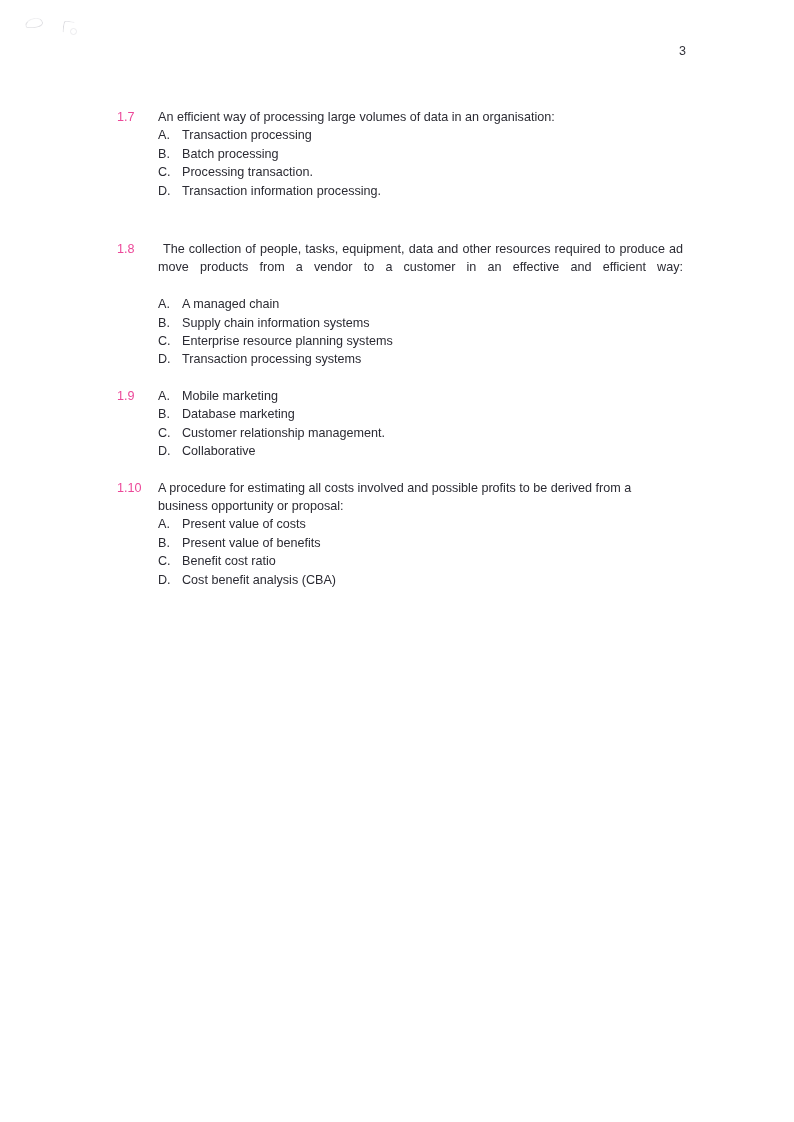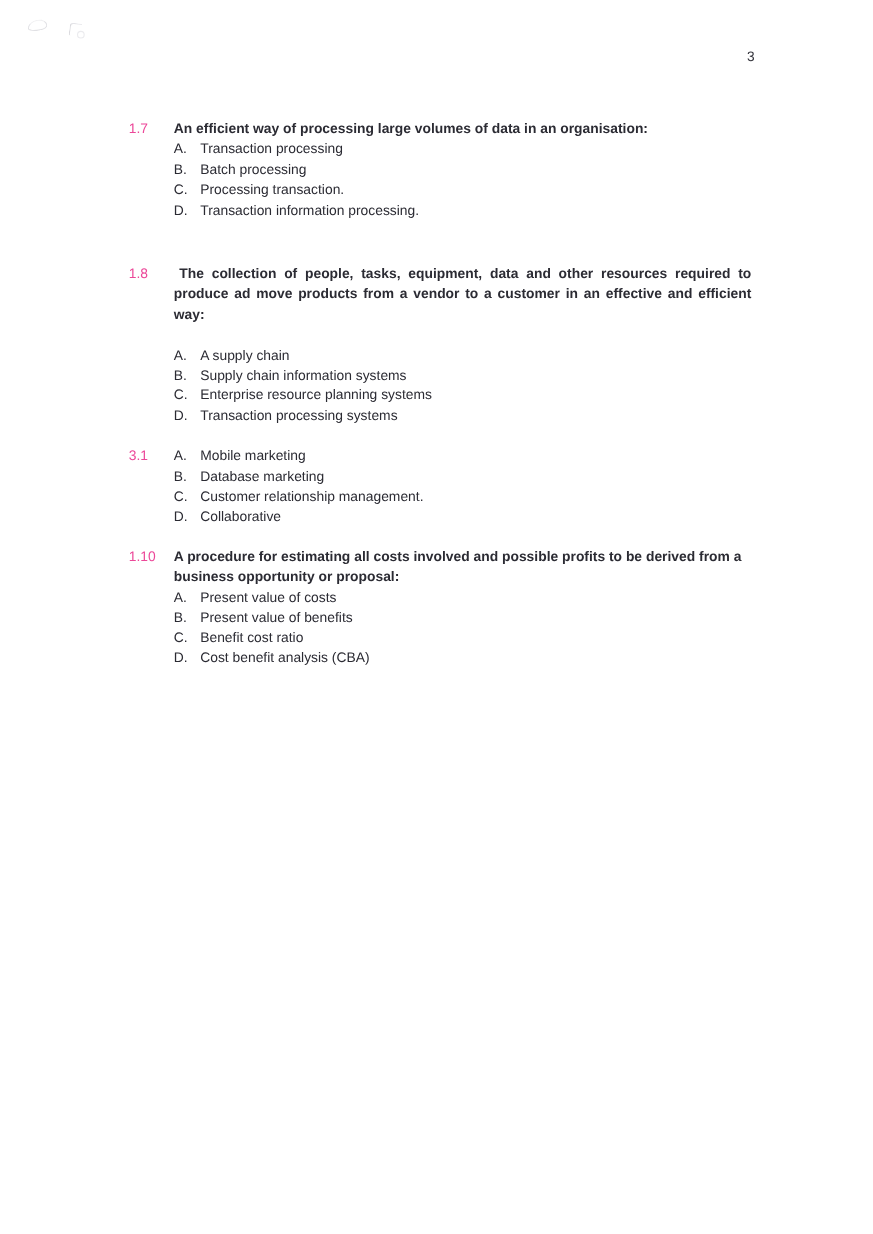--- a/index.html
+++ b/index.html
@@ -92,21 +92,20 @@
 
   .q-body {
     margin-left: 41px;
   }
 
   .q-stem {
     font-size: 12.6px;
     line-height: 18.4px;
     margin: 0 0 0 0;
     text-align: left;
-    font-weight: bold;
   }
   .q-stem.justify {
     text-align: justify;
     text-justify: inter-word;
     text-indent: 5px;
     margin-top: 40px;
   }
   .q-stem.justify::after {
     content: "";
     display: inline-block;
@@ -155,29 +154,29 @@
             <li class="option"><span class="opt-letter">C.</span><span class="opt-text">Processing transaction.</span></li>
             <li class="option"><span class="opt-letter">D.</span><span class="opt-text">Transaction information processing.</span></li>
           </ul>
         </div>
       </div>
       <div class="question">
         <div class="q-number">1.8</div>
         <div class="q-body">
           <p class="q-stem justify">The collection of people, tasks, equipment, data and other resources required to produce ad move products from a vendor to a customer in an effective and efficient way:</p>
           <ul class="options">
-            <li class="option"><span class="opt-letter">A.</span><span class="opt-text">A supply chain</span></li>
+            <li class="option"><span class="opt-letter">A.</span><span class="opt-text">A managed chain</span></li>
             <li class="option"><span class="opt-letter">B.</span><span class="opt-text">Supply chain information systems</span></li>
             <li class="option"><span class="opt-letter">C.</span><span class="opt-text">Enterprise resource planning systems</span></li>
             <li class="option"><span class="opt-letter">D.</span><span class="opt-text">Transaction processing systems</span></li>
           </ul>
         </div>
       </div>
       <div class="question">
-        <div class="q-number">3.1</div>
+        <div class="q-number">1.9</div>
         <div class="q-body">
           <ul class="options">
             <li class="option"><span class="opt-letter">A.</span><span class="opt-text">Mobile marketing</span></li>
             <li class="option"><span class="opt-letter">B.</span><span class="opt-text">Database marketing</span></li>
             <li class="option"><span class="opt-letter">C.</span><span class="opt-text">Customer relationship management.</span></li>
             <li class="option"><span class="opt-letter">D.</span><span class="opt-text">Collaborative</span></li>
           </ul>
         </div>
       </div>
       <div class="question">

